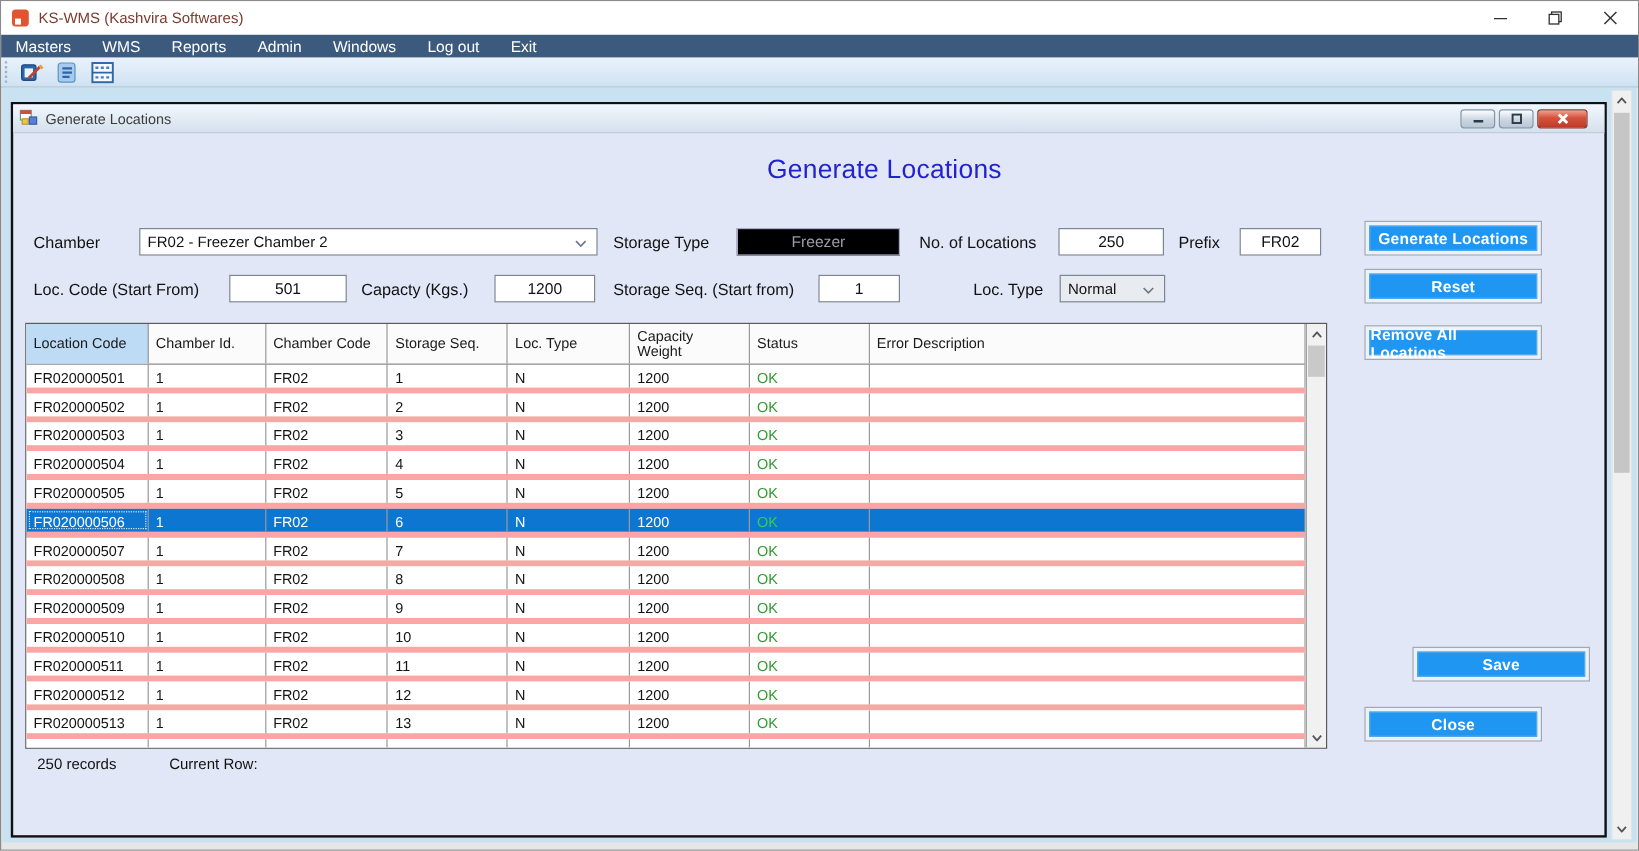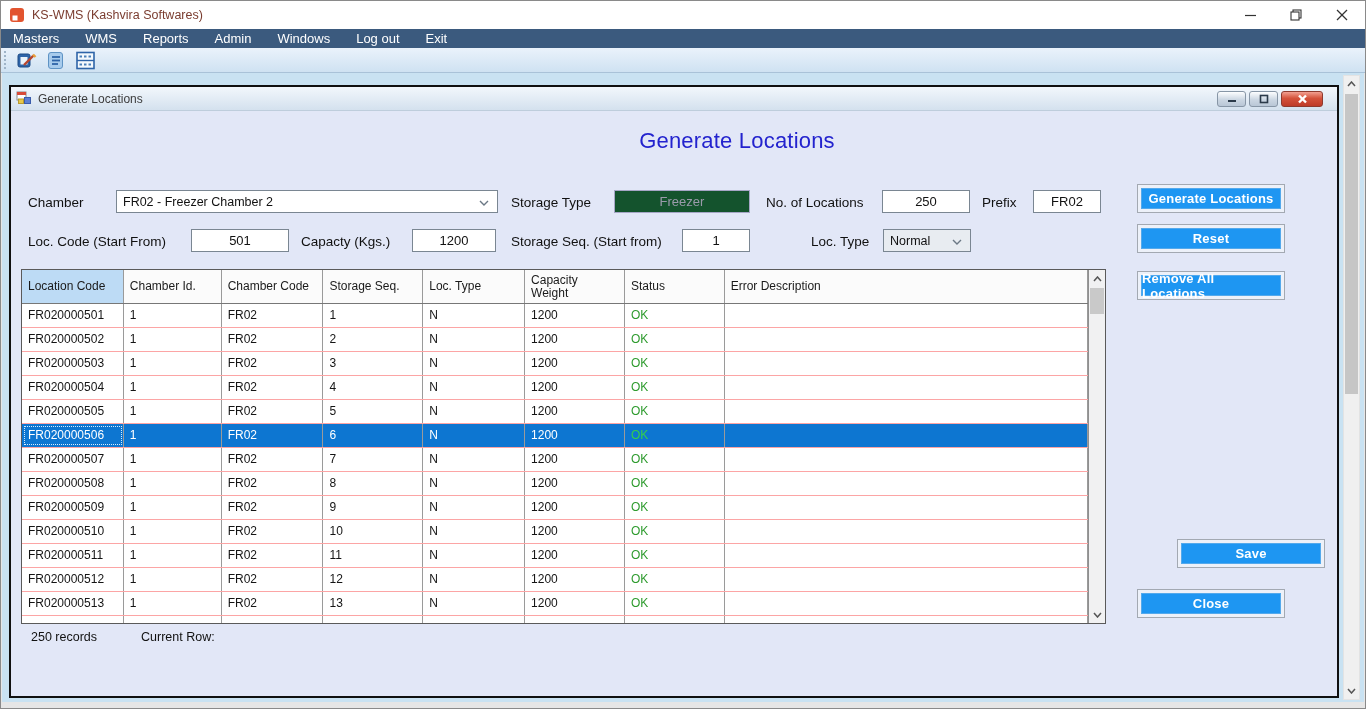--- a/index.html
+++ b/index.html
@@ -49,39 +49,39 @@
 
   .child-body { position:absolute; top:25px; left:0; right:0; bottom:0; }
 
   .page-heading { position:absolute; top:16px; left:0; right:0; text-align:center; padding-left:126px;
     font-size:22px; color:#2323CE; letter-spacing:0.2px; }
 
   .lbl { position:absolute; font-size:13.5px; color:#111; white-space:nowrap; }
 
   .txt { position:absolute; height:23px; border:1px solid #7A8692; background:#FFFFFF; font-size:13px; color:#111;
     text-align:center; padding-top:3px; }
-  .txt.readonly { background:#14532d; color:#9B9BAB; border-color:#A6A6C6; }
+  .txt.readonly { background:#000000; color:#9B9BAB; border-color:#A6A6C6; }
 
   .selectbox { position:absolute; height:23px; border:1px solid #7A8692; background:#FFFFFF; font-size:12.5px; color:#111;
     display:flex; align-items:center; padding-left:6px; }
   .selectbox .chev { margin-left:auto; margin-right:8px; }
   .selectbox.combo { background:#E8ECF1; }
 
   
   .btn-frame { position:absolute; width:148px; height:29px; border:1px solid #A3A9B2; background:#EDF1F9; padding:3px; }
   .btn-blue { width:100%; height:100%; background:#1E96F2; border:1px solid #53A9EC; color:#FFFFFF;
     font-weight:bold; font-size:13px; display:flex; align-items:center; justify-content:center; letter-spacing:0.2px; }
 
   
   .grid { position:absolute; left:10px; top:157px; width:1085px; height:355px; border:1px solid #5A5A5A; background:#FFFFFF; overflow:hidden; }
   .grid-inner { position:absolute; top:0; left:0; right:17px; bottom:0; overflow:hidden; }
   .grid-header { display:flex; height:34px; background:#FBFBFB; border-bottom:1px solid #777; }
   .gh-cell { font-size:12px; color:#1a1a1a; padding:3px 6px; border-right:1px solid #9A9A9A; display:flex; align-items:center; line-height:13px; }
   .gh-cell.gh-active { background:#BDDBF5; }
-  .g-row { display:flex; height:24px; background:#FFFFFF; border-bottom:1px solid #fca5a5; }
+  .g-row { display:flex; height:24px; background:#FFFFFF; border-bottom:5px solid #fca5a5; }
   .g-cell { font-size:12px; color:#141414; padding:4px 6px 0 6px; border-right:1px solid #9A9A9A; overflow:hidden; white-space:nowrap; }
   .g-cell.ok { color:#2E9B2E; }
   .g-row.selected { background:#0D76D1; }
   .g-row.selected .g-cell { color:#FFFFFF; }
   .g-row.selected .g-cell.ok { color:#35CF4D; }
   .g-row.selected .g-cell:first-child { outline:1px dotted #D7ECFF; outline-offset:-3px; }
 
   .grid-scroll { position:absolute; top:0; right:0; bottom:0; width:17px; background:#F1F1F2; border-left:1px solid #8F8F8F; }
   .grid-scroll .arrow { position:absolute; left:0; width:16px; height:17px; display:flex; align-items:center; justify-content:center; }
   .grid-scroll .arrow.up { top:0; }

